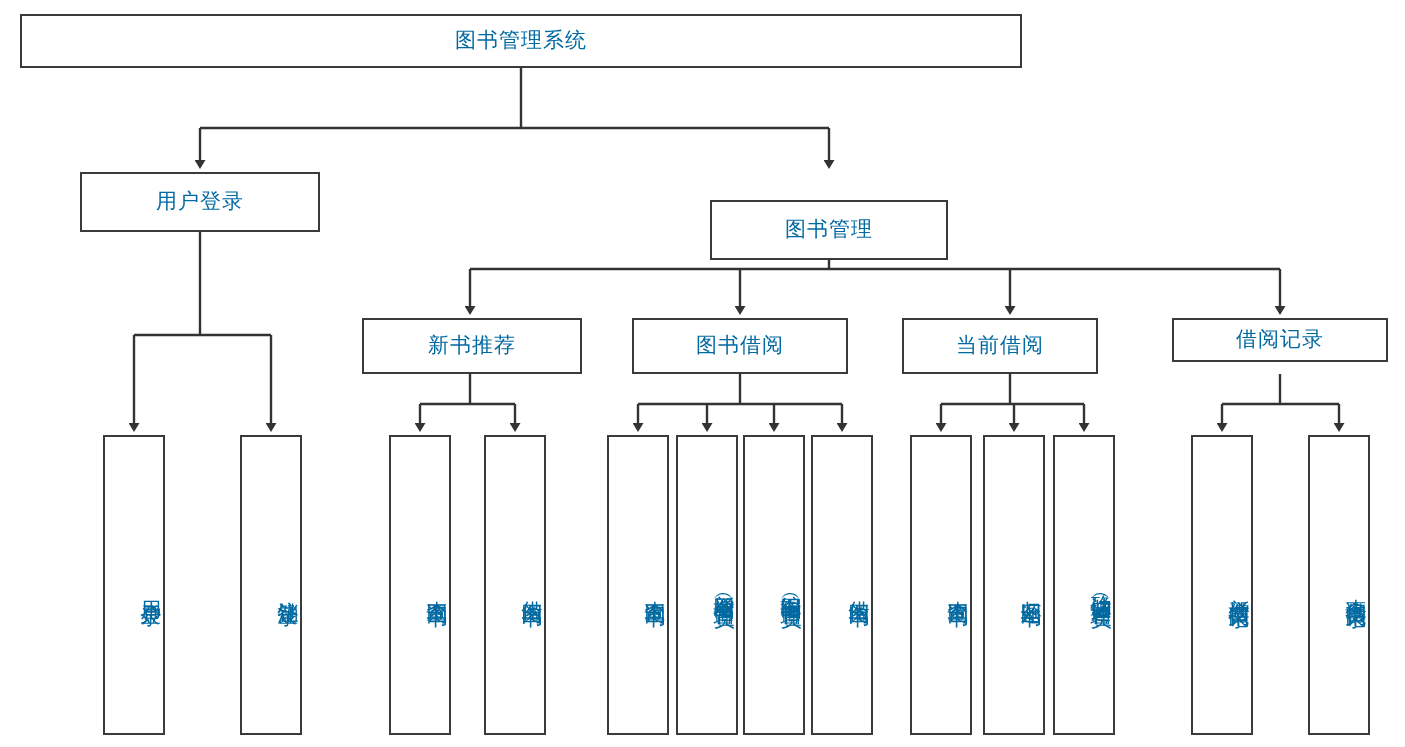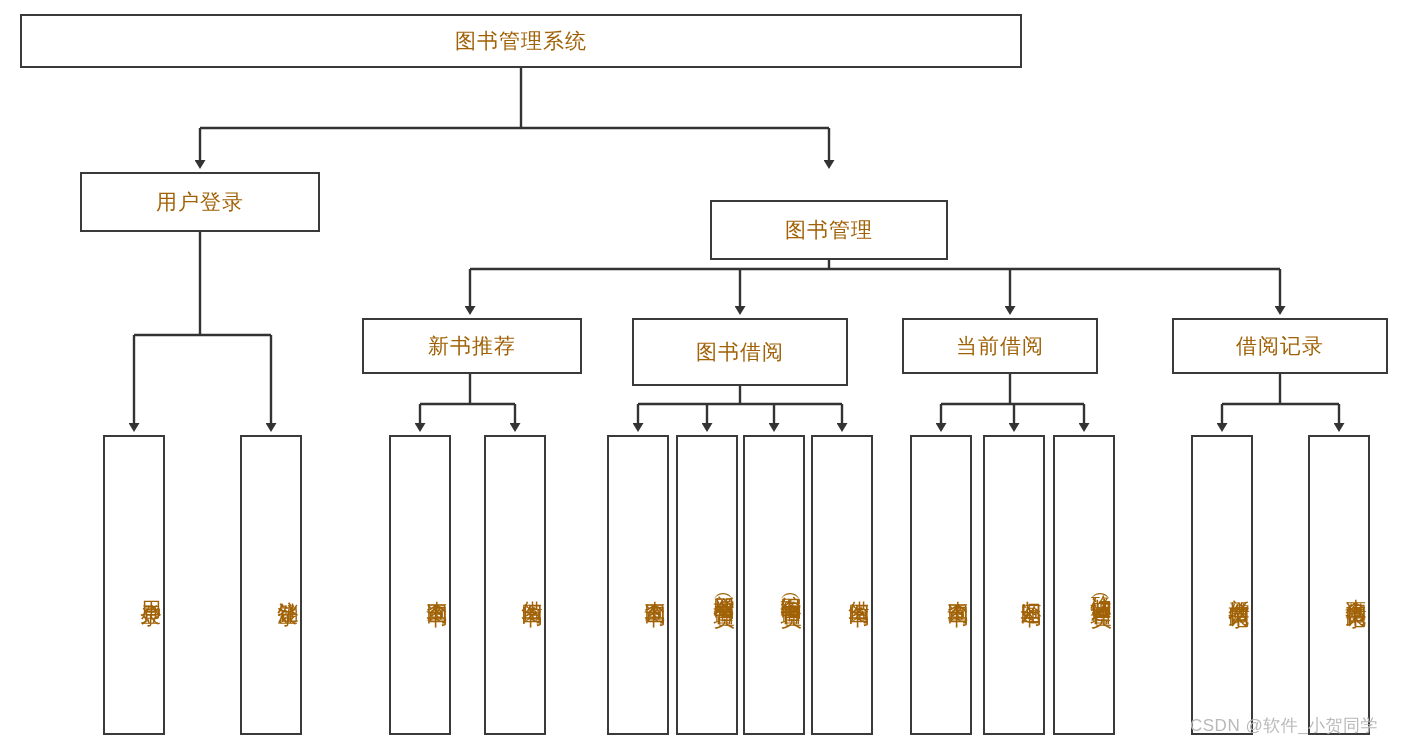--- a/index.html
+++ b/index.html
@@ -26,21 +26,22 @@
     pointer-events: none;
   }
   .node {
     position: absolute;
     box-sizing: border-box;
     background: #ffffff;
     border: 2px solid #3a3a3a;
     display: flex;
     align-items: center;
     justify-content: center;
-    color: #a16207;
+    color: #0369a1;
+    font-family: Liberation Serif, serif;
   }
   .node.horiz {
     font-size: 21px;
     line-height: 1.2;
     letter-spacing: 1px;
   }
   .node.vert {
     writing-mode: vertical-rl;
     text-orientation: upright;
     align-items: flex-start;
@@ -119,27 +120,27 @@
       </div>
       <div class="node horiz" style="left: 80px; top: 172px; width: 240px; height: 60px;">
         <span>用户登录</span>
       </div>
       <div class="node horiz" style="left: 710px; top: 172px; width: 238px; height: 60px; margin-top: 28px;">
         <span>图书管理</span>
       </div>
       <div class="node horiz" style="left: 362px; top: 318px; width: 220px; height: 56px;">
         <span>新书推荐</span>
       </div>
-      <div class="node horiz" style="left: 632px; top: 318px; width: 216px; height: 68px; text-align: right;">
+      <div class="node horiz" style="left: 632px; top: 318px; width: 216px; height: 56px; text-align: right;">
         <span>图书借阅</span>
       </div>
       <div class="node horiz" style="left: 902px; top: 318px; width: 196px; height: 56px;">
         <span>当前借阅</span>
       </div>
-      <div class="node horiz" style="left: 1172px; top: 318px; width: 216px; height: 56px;">
+      <div class="node horiz" style="left: 1172px; top: 318px; width: 216px; height: 44px;">
         <span>借阅记录</span>
       </div>
       <div class="node vert" style="left: 103px; top: 435px; width: 62px; height: 300px;">
         <span>用户登录</span>
       </div>
       <div class="node vert" style="left: 240px; top: 435px; width: 62px; height: 300px;">
         <span>注销登录</span>
       </div>
       <div class="node vert" style="left: 389px; top: 435px; width: 62px; height: 300px;">
         <span>查询图书</span>
@@ -169,14 +170,13 @@
         <span>确认归还（管理员）</span>
       </div>
       <div class="node vert" style="left: 1191px; top: 435px; width: 62px; height: 300px;">
         <span>新增借阅记录</span>
       </div>
       <div class="node vert" style="left: 1308px; top: 435px; width: 62px; height: 300px;">
         <span>查询借阅记录</span>
       </div>
     </div>
 
-  <div class="watermark" style="left: 1190px; top: 714px;">CSDN @软件_小贺同学</div>
 </div>
 
 </body></html>

